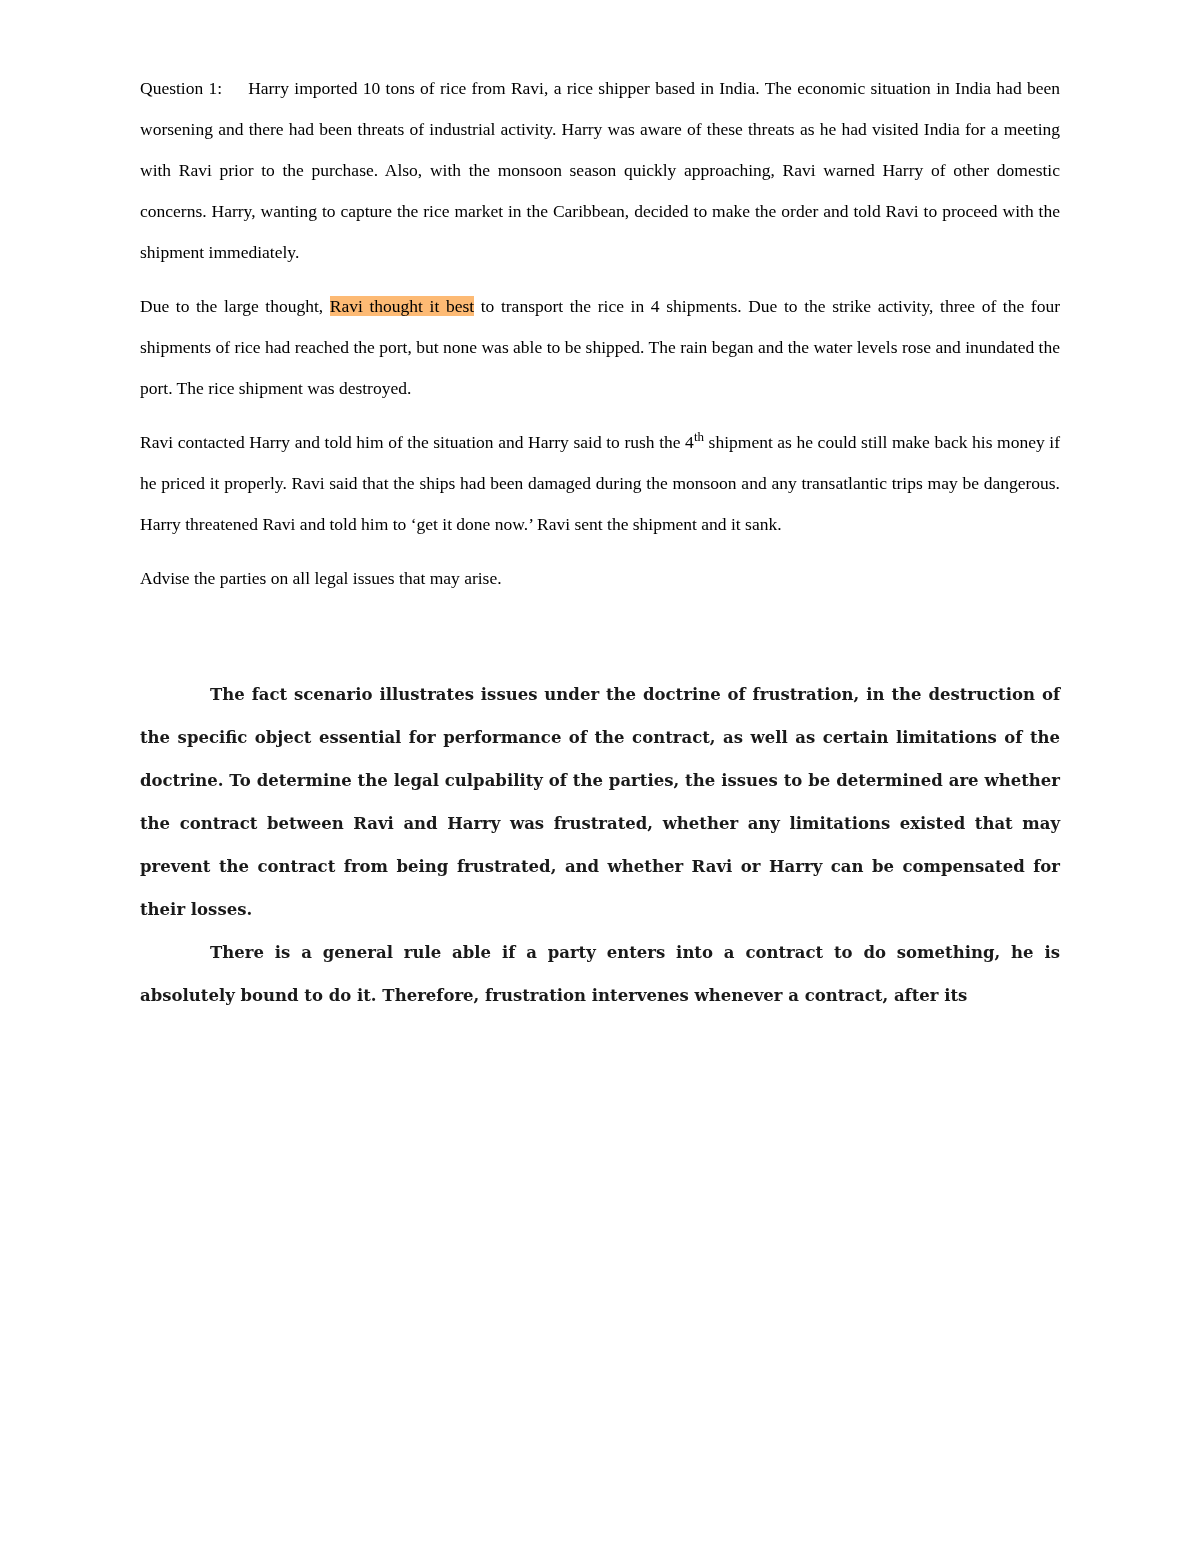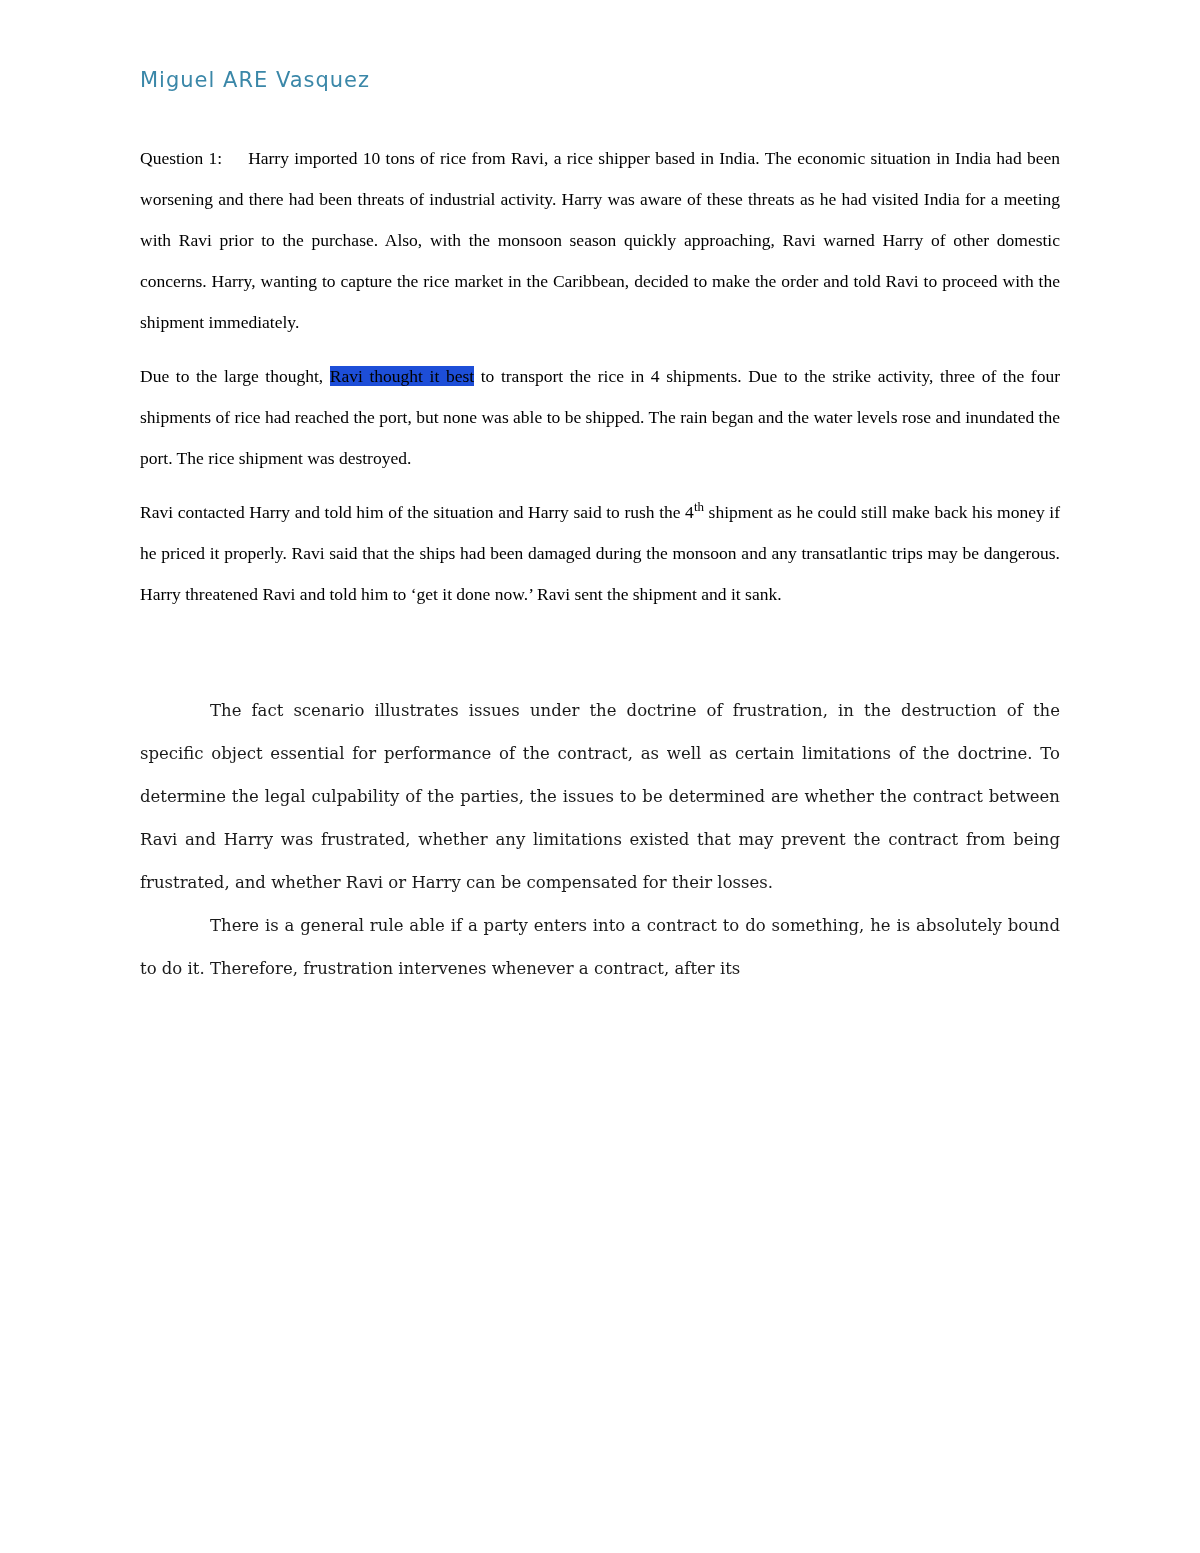--- a/index.html
+++ b/index.html
@@ -38,55 +38,55 @@
     font-weight: normal;
     font-size: 17.5px;
     line-height: 41px;
     text-align: justify;
     margin-bottom: 13px;
   }
   .q-label {
     margin-right: 26px;
   }
   .hl {
-    background: #1d4ed8;
+    background: #fdba74;
   }
   .q-para sup {
     font-size: 13px;
     line-height: 0;
     vertical-align: super;
   }
   .answer-section {
     margin-top: 74px;
   }
   .a-para {
     font-family: "DejaVu Serif", serif;
-    font-weight: normal;
+    font-weight: bold;
     font-size: 16.5px;
     line-height: 43px;
     text-align: justify;
     text-indent: 70px;
     color: #1a1a1a;
     margin-bottom: 0;
   }
 </style>
 </head>
 <body>
 
 <div class="page">
 
-  <div class="author">Miguel ARE Vasquez</div>
 
 
 
   <p class="q-para"><span class="q-label">Question 1:</span><span>Harry imported 10 tons of rice from Ravi, a rice shipper based in India. The economic situation in India had been worsening and there had been threats of industrial activity. Harry was aware of these threats as he had visited India for a meeting with Ravi prior to the purchase. Also, with the monsoon season quickly approaching, Ravi warned Harry of other domestic concerns. Harry, wanting to capture the rice market in the Caribbean, decided to make the order and told Ravi to proceed with the shipment immediately.</span></p>
 
   <p class="q-para"><span>Due to the large thought, </span><span class="hl">Ravi thought it best</span><span> to transport the rice in 4 shipments. Due to the strike activity, three of the four shipments of rice had reached the port, but none was able to be shipped. The rain began and the water levels rose and inundated the port. The rice shipment was destroyed.</span></p>
 
   <p class="q-para"><span>Ravi contacted Harry and told him of the situation and Harry said to rush the 4</span><sup>th</sup><span> shipment as he could still make back his money if he priced it properly. Ravi said that the ships had been damaged during the monsoon and any transatlantic trips may be dangerous. Harry threatened Ravi and told him to ‘get it done now.’ Ravi sent the shipment and it sank.</span></p>
 
+  <p class="q-para">Advise the parties on all legal issues that may arise.</p>
 
   <div class="answer-section">
     <p class="a-para">The fact scenario illustrates issues under the doctrine of frustration, in the destruction of the specific object essential for performance of the contract, as well as certain limitations of the doctrine. To determine the legal culpability of the parties, the issues to be determined are whether the contract between Ravi and Harry was frustrated, whether any limitations existed that may prevent the contract from being frustrated, and whether Ravi or Harry can be compensated for their losses.</p>
     <p class="a-para">There is a general rule able if a party enters into a contract to do something, he is absolutely bound to do it. Therefore, frustration intervenes whenever a contract, after its</p>
   </div>
 
 </div>
 
 </body></html>

